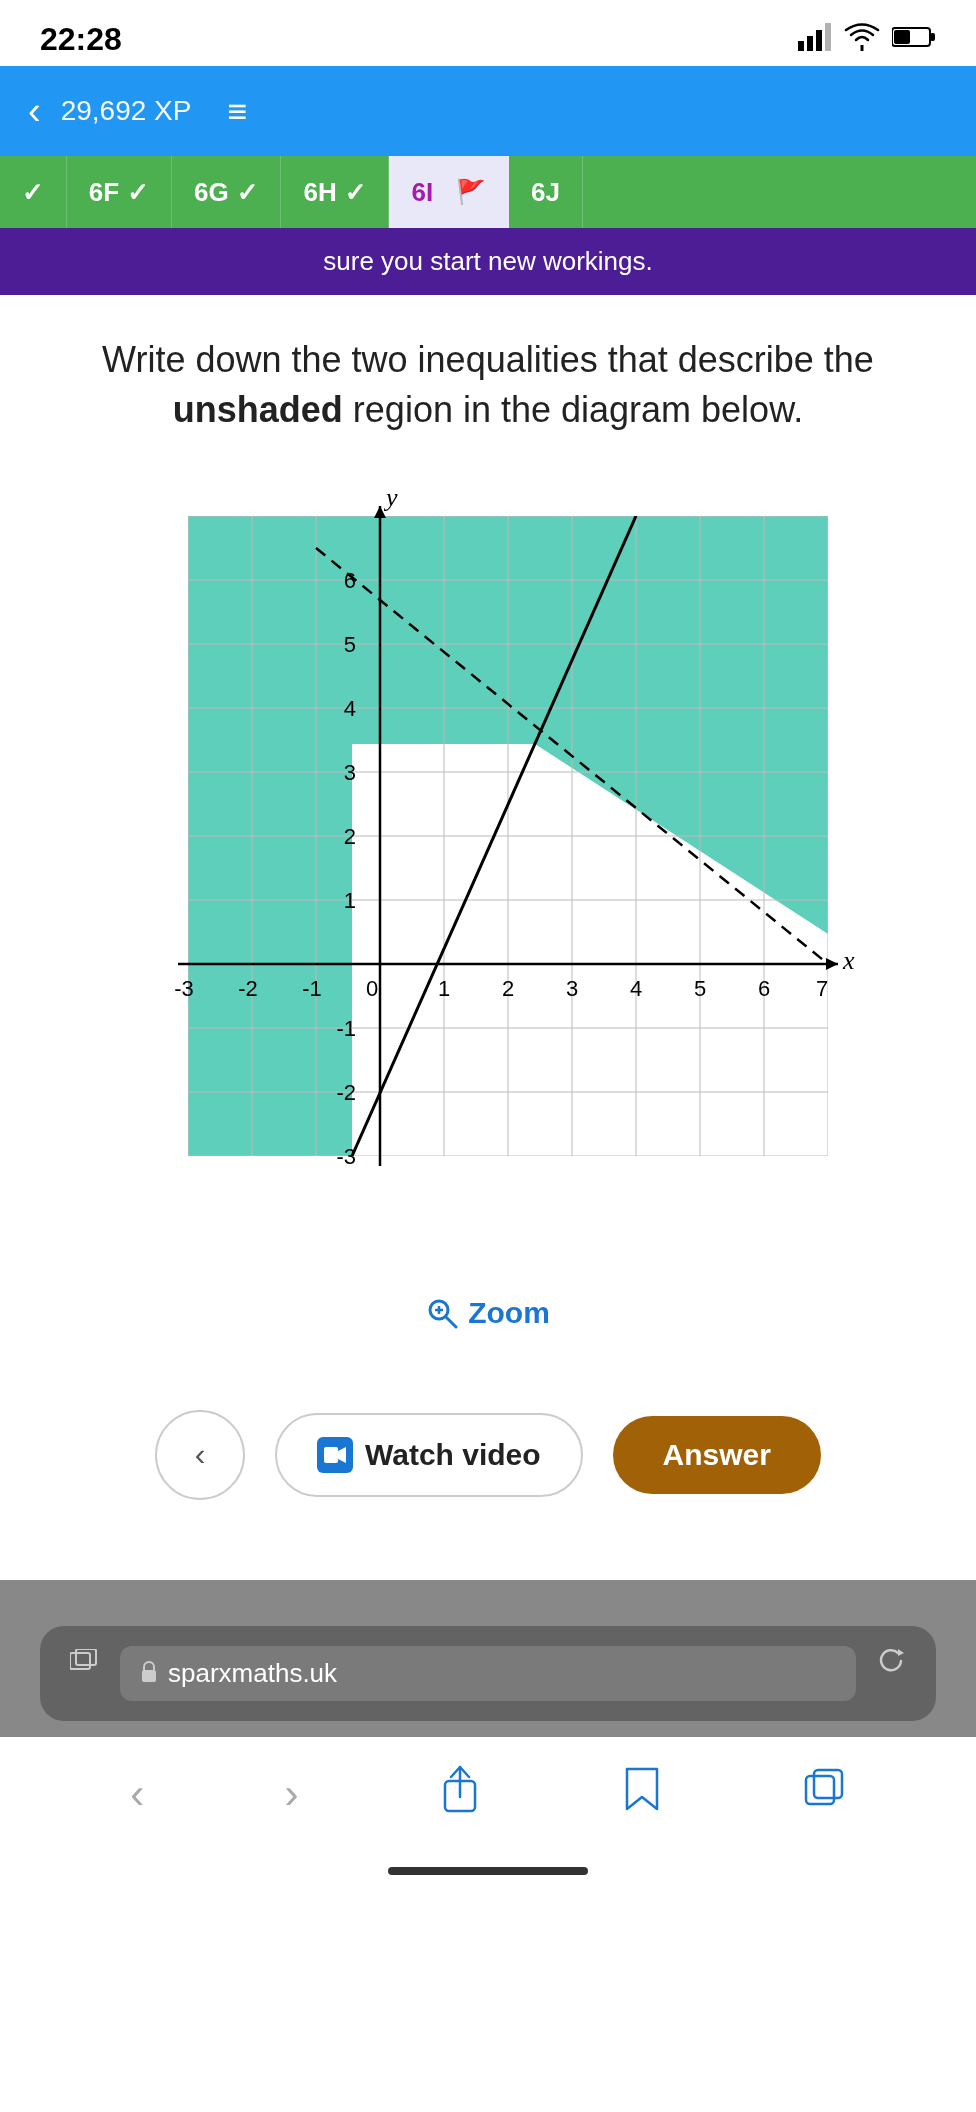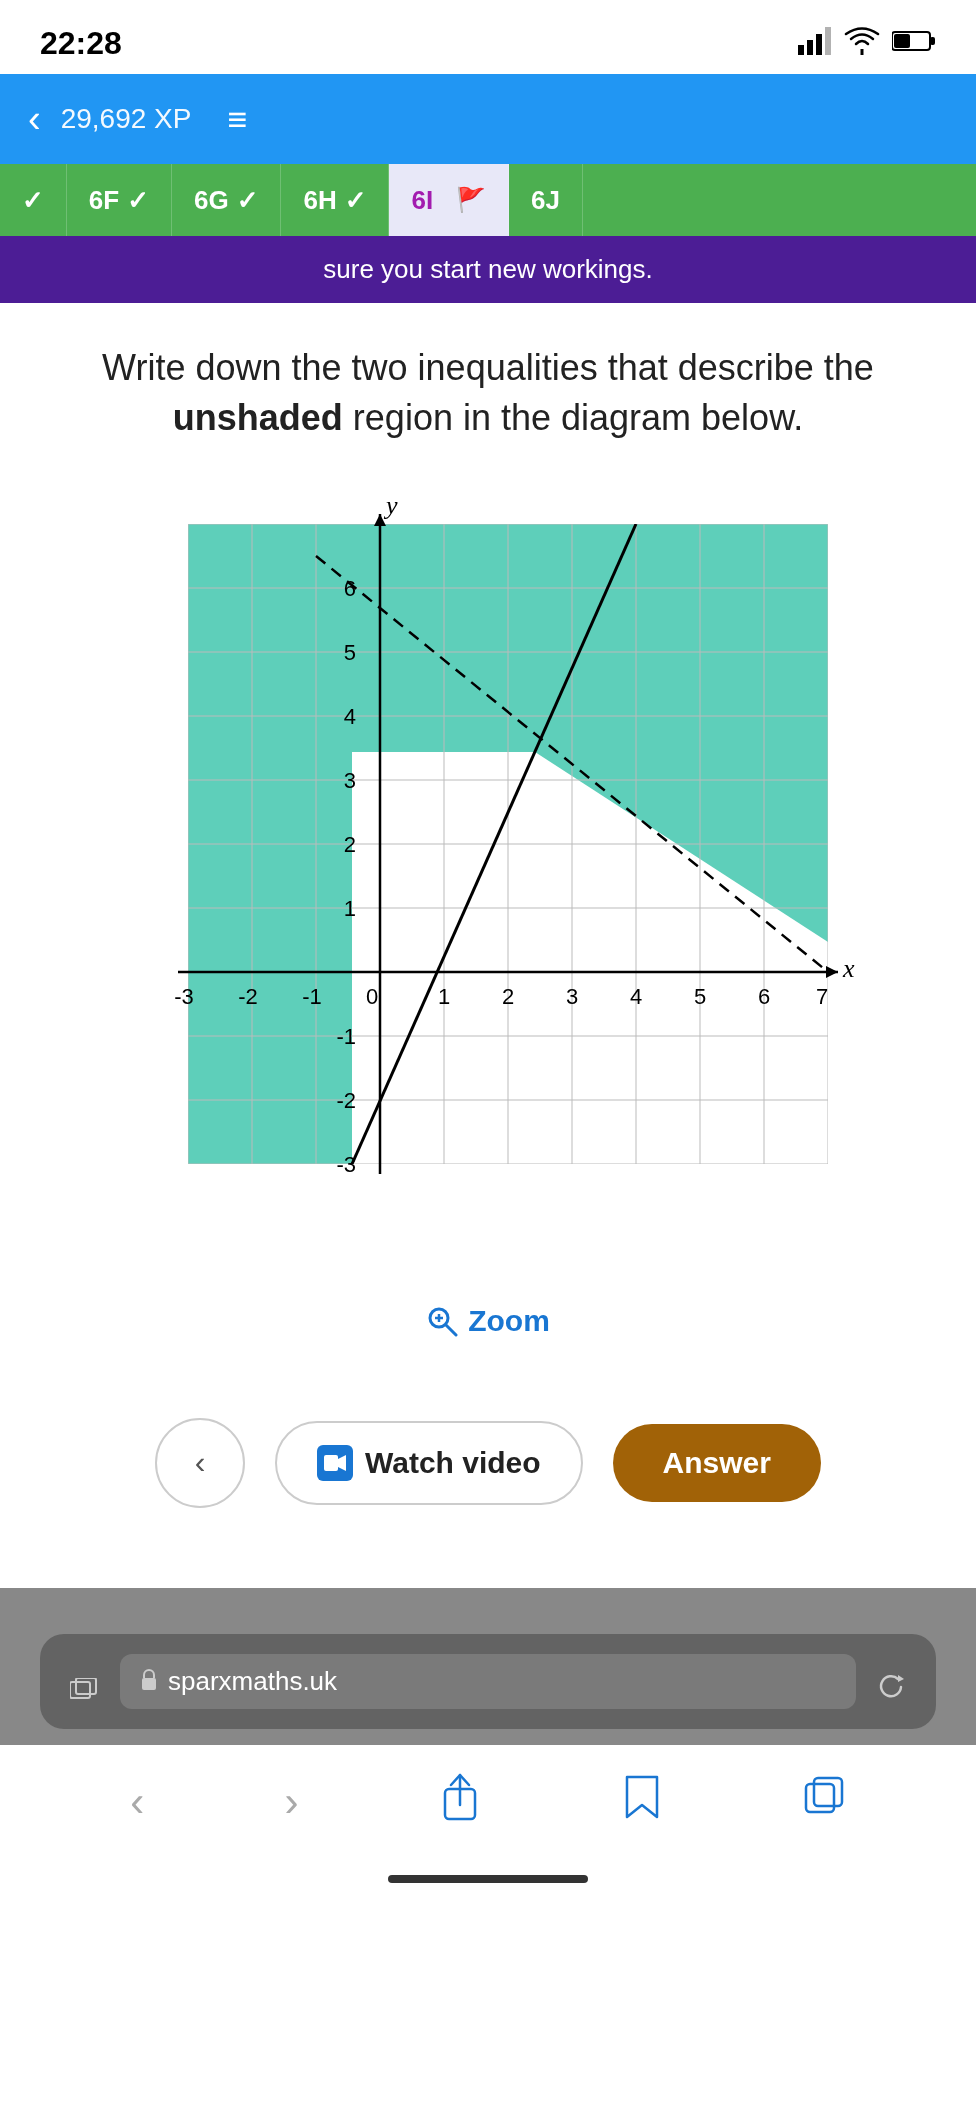--- a/index.html
+++ b/index.html
@@ -12,21 +12,21 @@
       overflow-x: hidden;
     }
 
     
     .status-bar {
       background: #fff;
       display: flex;
       justify-content: space-between;
       align-items: center;
       padding: 22px 40px 10px;
-      height: 74px;
+      height: 66px;
     }
     .status-time {
       font-size: 32px;
       font-weight: 700;
       color: #000;
     }
     .status-icons {
       display: flex;
       align-items: center;
       gap: 12px;
@@ -200,21 +200,21 @@
       font-weight: 700;
       cursor: pointer;
     }
 
     
     .browser-bar {
       background: #636363;
       margin: 0 20px;
       border-radius: 24px;
       display: flex;
-      align-items: flex-end;
+      align-items: flex-start;
       padding: 20px 30px;
       gap: 20px;
       margin-top: 30px;
     }
     .browser-bar .tabs-icon {
       color: #ddd;
       font-size: 30px;
     }
     .browser-bar .url-bar {
       flex: 1;

